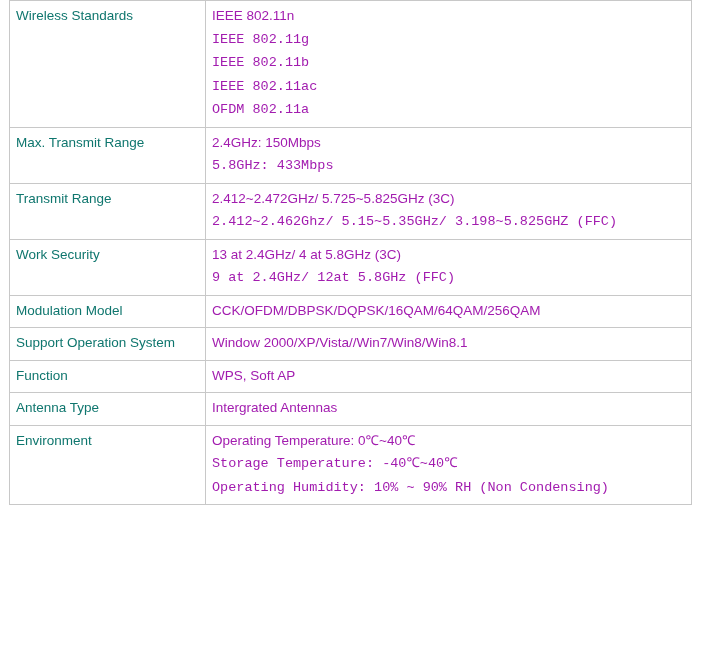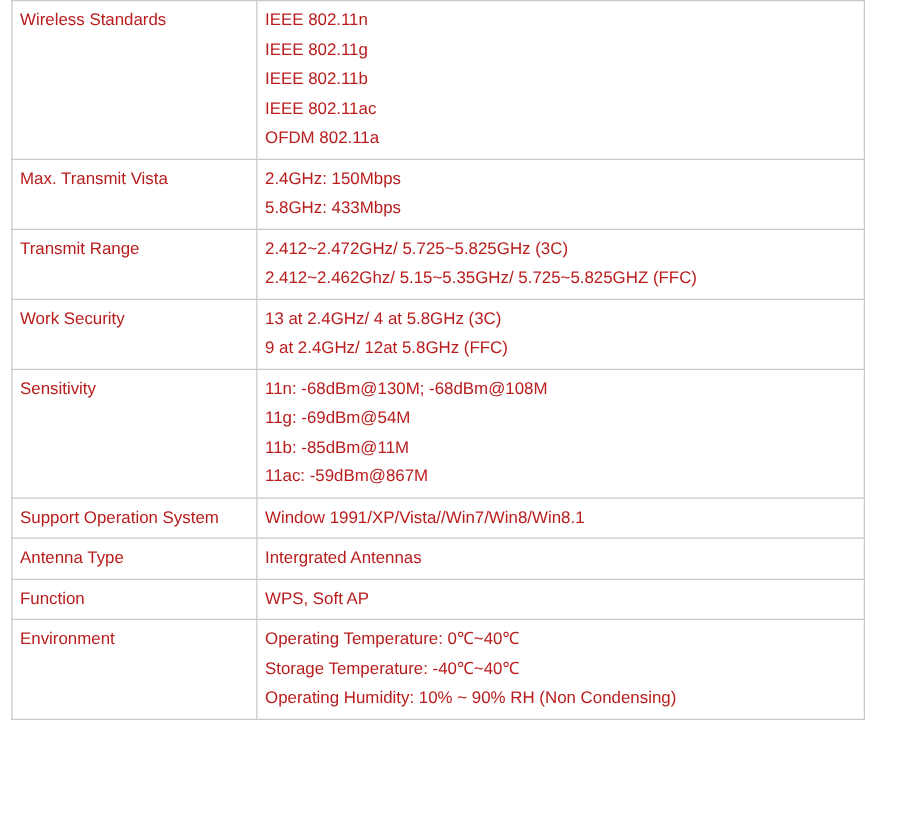--- a/index.html
+++ b/index.html
@@ -23,32 +23,33 @@
   }
   .spec-table col.label-col { width: 196px; }
   .spec-table col.value-col { width: 486px; }
   .spec-table td {
     border: 1px solid #c8c8c8;
     padding: 5px 6px 6px 6px;
     vertical-align: top;
     line-height: 1.0;
   }
   .cell-label {
-    color: #b91c1c;
+    color: #0f766e;
   }
   .cell-value {
-    color: #b91c1c;
+    color: #a21caf;
   }
   .line {
     display: block;
     padding: 3px 0 4px 0;
     white-space: nowrap;
   }
   .line + .line {
     padding-top: 6px;
+    font-family: Liberation Mono, monospace;
   }
 </style>
 </head>
 <body>
 
 <table class="spec-table">
   <colgroup>
     <col class="label-col">
     <col class="value-col">
   </colgroup>
@@ -60,78 +61,75 @@
         <td class="cell-value">
           <span class="line">IEEE 802.11n</span>
           <span class="line">IEEE 802.11g</span>
           <span class="line">IEEE 802.11b</span>
           <span class="line">IEEE 802.11ac</span>
           <span class="line">OFDM 802.11a</span>
         </td>
       </tr>
       <tr>
         <td class="cell-label">
-          <span class="line">Max. Transmit Vista</span>
+          <span class="line">Max. Transmit Range</span>
         </td>
         <td class="cell-value">
           <span class="line">2.4GHz: 150Mbps</span>
           <span class="line">5.8GHz: 433Mbps</span>
         </td>
       </tr>
       <tr>
         <td class="cell-label">
           <span class="line">Transmit Range</span>
         </td>
         <td class="cell-value">
           <span class="line">2.412~2.472GHz/ 5.725~5.825GHz (3C)</span>
-          <span class="line">2.412~2.462Ghz/ 5.15~5.35GHz/ 5.725~5.825GHZ (FFC)</span>
+          <span class="line">2.412~2.462Ghz/ 5.15~5.35GHz/ 3.198~5.825GHZ (FFC)</span>
         </td>
       </tr>
       <tr>
         <td class="cell-label">
           <span class="line">Work Security</span>
         </td>
         <td class="cell-value">
           <span class="line">13 at 2.4GHz/ 4 at 5.8GHz (3C)</span>
           <span class="line">9 at 2.4GHz/ 12at 5.8GHz (FFC)</span>
         </td>
       </tr>
       <tr>
         <td class="cell-label">
-          <span class="line">Sensitivity</span>
+          <span class="line">Modulation Model</span>
         </td>
         <td class="cell-value">
-          <span class="line">11n: -68dBm@130M; -68dBm@108M</span>
-          <span class="line">11g: -69dBm@54M</span>
-          <span class="line">11b: -85dBm@11M</span>
-          <span class="line">11ac: -59dBm@867M</span>
+          <span class="line">CCK/OFDM/DBPSK/DQPSK/16QAM/64QAM/256QAM</span>
         </td>
       </tr>
       <tr>
         <td class="cell-label">
           <span class="line">Support Operation System</span>
         </td>
         <td class="cell-value">
-          <span class="line">Window 1991/XP/Vista//Win7/Win8/Win8.1</span>
+          <span class="line">Window 2000/XP/Vista//Win7/Win8/Win8.1</span>
+        </td>
+      </tr>
+      <tr>
+        <td class="cell-label">
+          <span class="line">Function</span>
+        </td>
+        <td class="cell-value">
+          <span class="line">WPS, Soft AP</span>
         </td>
       </tr>
       <tr>
         <td class="cell-label">
           <span class="line">Antenna Type</span>
         </td>
         <td class="cell-value">
           <span class="line">Intergrated Antennas</span>
-        </td>
-      </tr>
-      <tr>
-        <td class="cell-label">
-          <span class="line">Function</span>
-        </td>
-        <td class="cell-value">
-          <span class="line">WPS, Soft AP</span>
         </td>
       </tr>
       <tr>
         <td class="cell-label">
           <span class="line">Environment</span>
         </td>
         <td class="cell-value">
           <span class="line">Operating Temperature: 0℃~40℃</span>
           <span class="line">Storage Temperature: -40℃~40℃</span>
           <span class="line">Operating Humidity: 10% ~ 90% RH (Non Condensing)</span>

